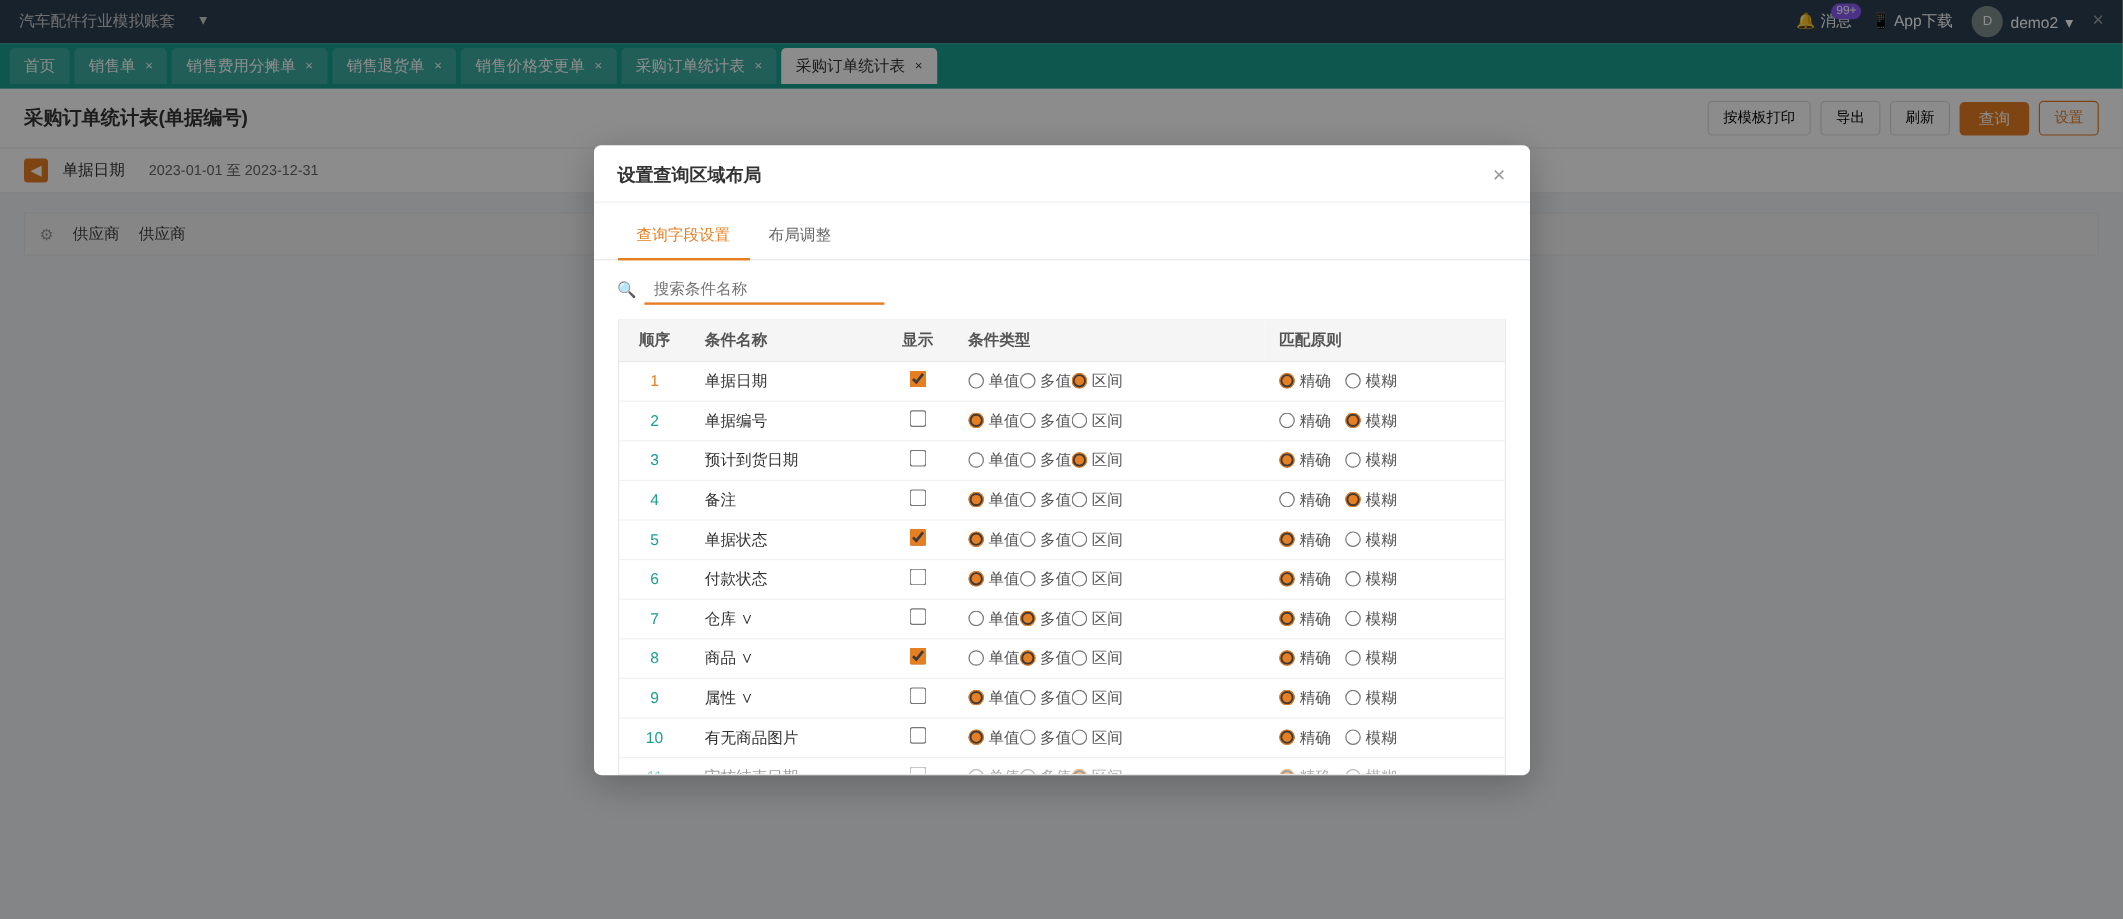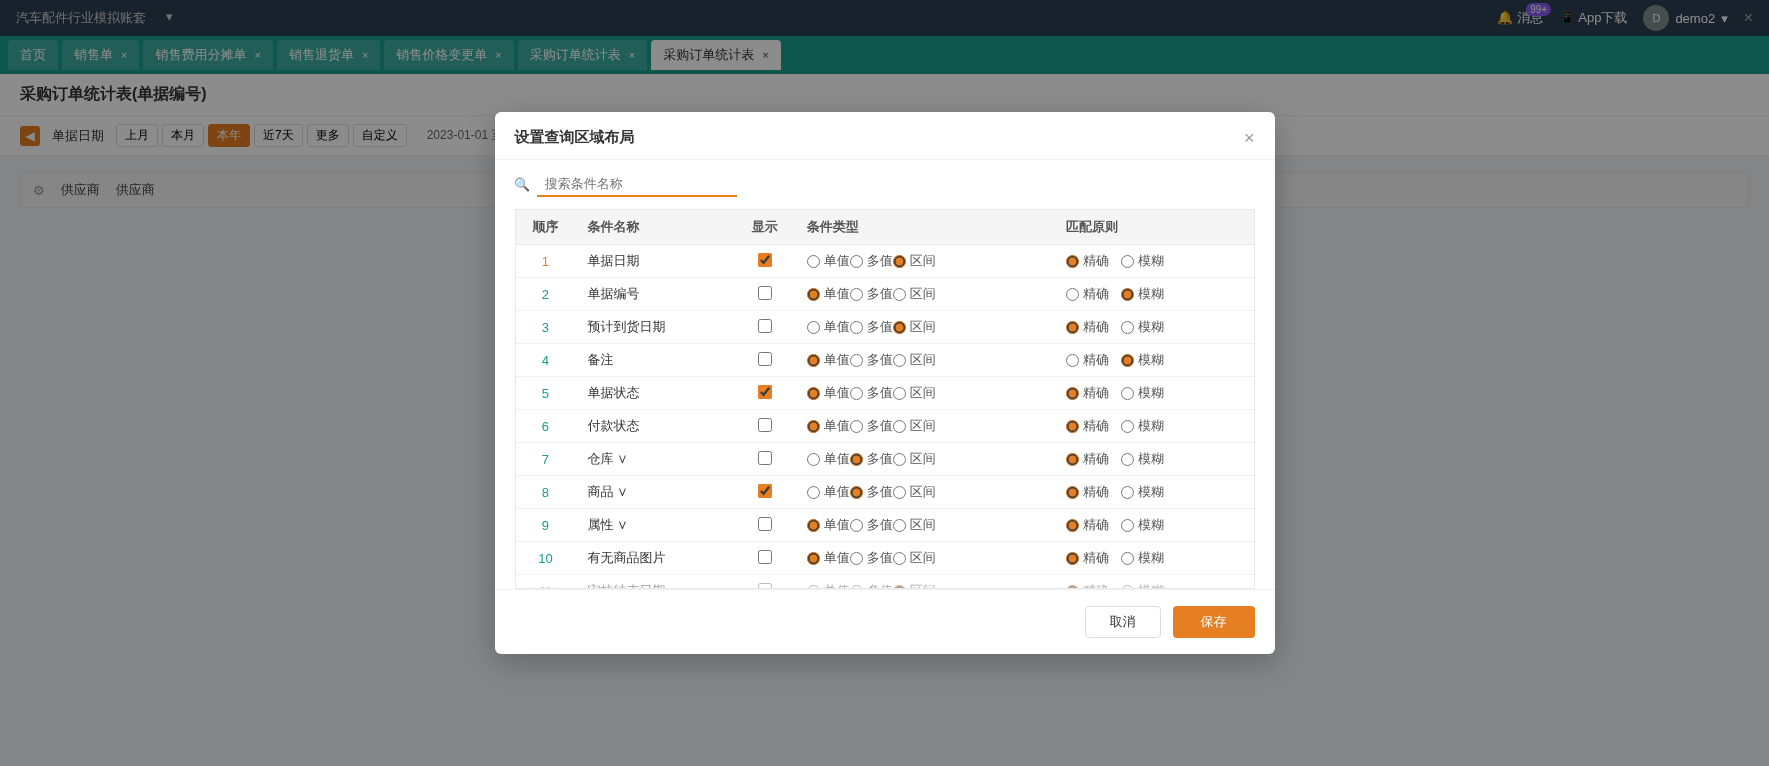--- a/index.html
+++ b/index.html
@@ -283,52 +283,59 @@
     <span class="tab-close">×</span>
   </div>
   <div class="tab-item active">
     <span>采购订单统计表</span>
     <span class="tab-close">×</span>
   </div>
 </div>
 
 <div class="page-header">
   <span class="page-title">采购订单统计表(单据编号)</span>
+  <div class="page-actions">
+    <button class="btn-print">按模板打印</button>
+    <button class="btn-export">导出</button>
+    <button class="btn-refresh">刷新</button>
+    <button class="btn-query">查询</button>
+    <button class="btn-set">设置</button>
+  </div>
 </div>
 
 <div class="filter-bar">
   <button class="collapse-btn">◀</button>
   <span class="filter-label">单据日期</span>
-  <div class="filter-date-btns">
-    <button class="date-btn">上月</button>
-    <button class="date-btn">本月</button>
-    <button class="date-btn active">本年</button>
-    <button class="date-btn">近7天</button>
-    <button class="date-btn">更多</button>
-    <button class="date-btn">自定义</button>
-  </div>
   <span class="date-range">2023-01-01 至 2023-12-31</span>
 </div>
 
 <div class="main-content">
   <div class="table-header">
     <span class="gear-icon">⚙</span>
     <span class="col-header">供应商</span>
     <span class="col-header">供应商</span>
   </div>
 </div>
 
 <div class="overlay">
   <div class="modal">
 
     <div class="modal-header">
       <span class="modal-title">设置查询区域布局</span>
       <span class="modal-close">×</span>
     </div>
 
+    <div class="modal-tabs">
+      <div class="modal-tab active">
+        <span>查询字段设置</span>
+      </div>
+      <div class="modal-tab">
+        <span>布局调整</span>
+      </div>
+    </div>
 
     <div class="modal-search">
       <span class="search-icon">🔍</span>
       <input type="text" class="search-input" placeholder="搜索条件名称" style="">
     </div>
 
     <div class="modal-body">
       <div class="table-container">
         <table class="settings-table">
           <thead>
@@ -702,18 +709,14 @@
                       <span>模糊</span>
                     </label>
                   </div>
                 </td>
               </tr>
             </tbody>
         </table>
       </div>
     </div>
 
-    <div class="modal-footer">
-      <button class="btn-cancel">取消</button>
-      <button class="btn-save">保存</button>
-    </div>
   </div>
 </div>
 
 </body></html>

